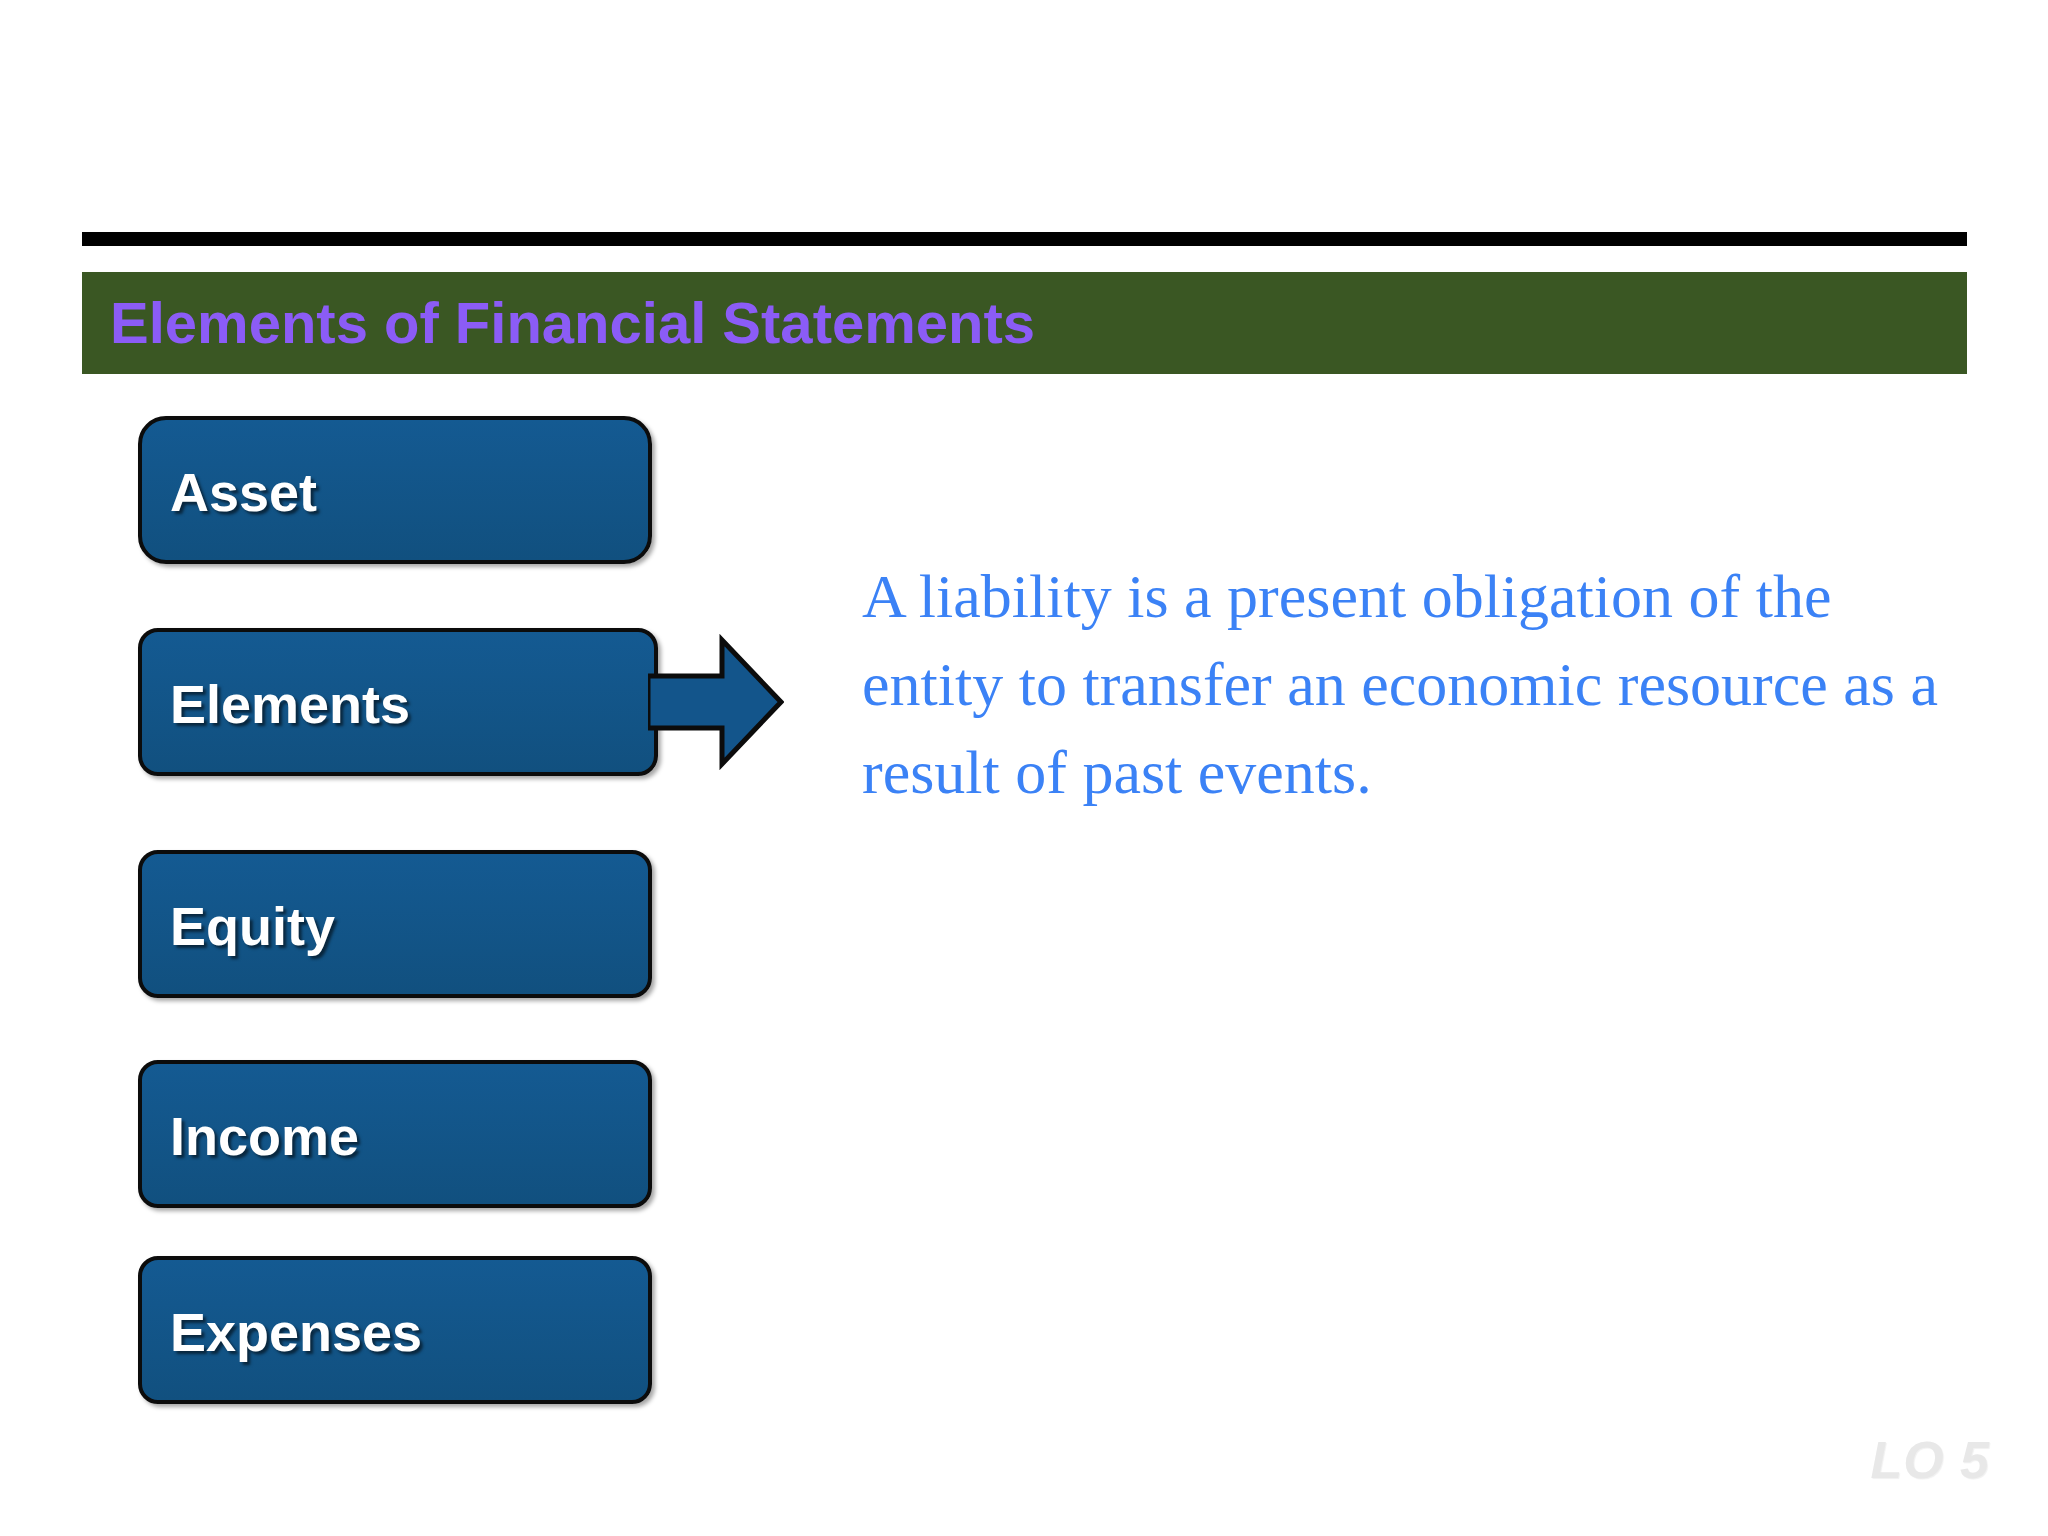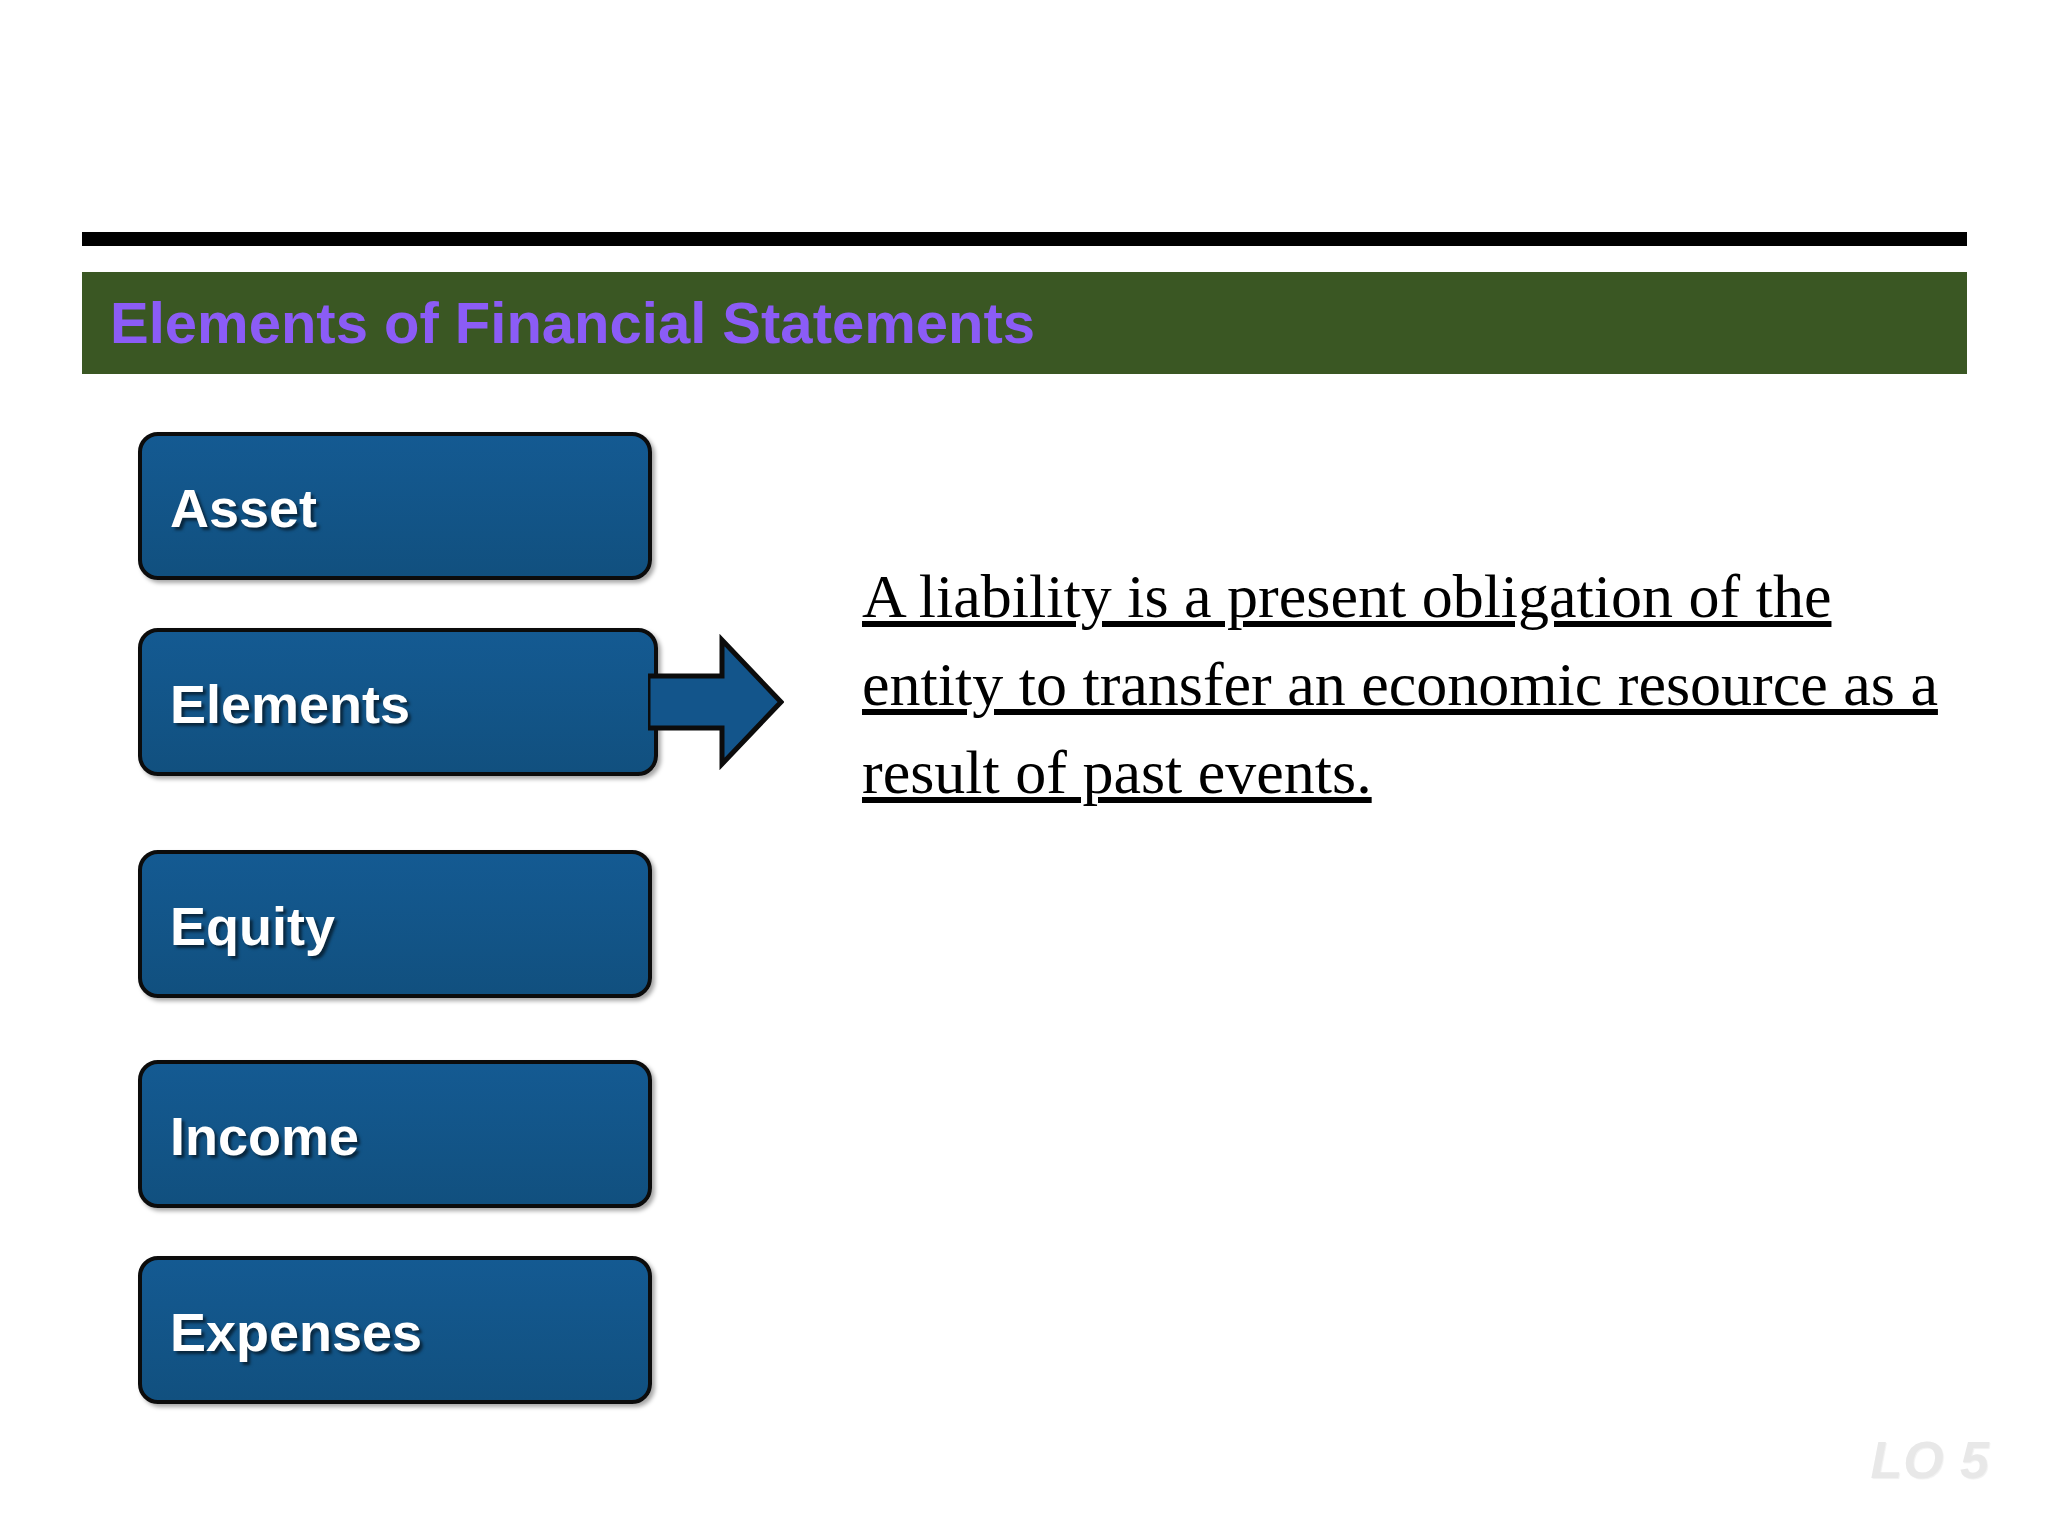--- a/index.html
+++ b/index.html
@@ -67,47 +67,46 @@
     transform: translateY(-46%);
     color: #FFFFFF;
     font-family: "Liberation Sans", sans-serif;
     font-weight: bold;
     font-size: 54px;
     line-height: 58px;
     text-shadow: 3px 3px 3px rgba(0,0,0,0.55);
     white-space: nowrap;
   }
 
-  #box-asset     { top: 432px; }
+  #box-asset     { top: 416px; border-radius: 28px; }
   #box-liability { top: 628px; width: 520px; }
   #box-equity    { top: 850px; text-align: center; }
   #box-income    { top: 1060px; padding-left: 40px; }
   #box-expenses  { top: 1256px; }
 
   
   #flow-arrow {
     position: absolute;
     left: 648px;
     top: 632px;
     width: 136px;
     height: 140px;
   }
 
   
   #definition-text {
     position: absolute;
     left: 862px;
     top: 552px;
     width: 1120px;
-    color: #000000;
+    color: #3b82f6;
     font-family: "Liberation Serif", "DejaVu Serif", serif;
     font-size: 62px;
     line-height: 88px;
     font-weight: normal;
-    text-decoration: underline;
   }
 
   
   #lo-marker {
     position: absolute;
     right: 58px;
     bottom: 46px;
     color: #E8E8E8;
     font-family: "Liberation Sans", sans-serif;
     font-weight: bold;

